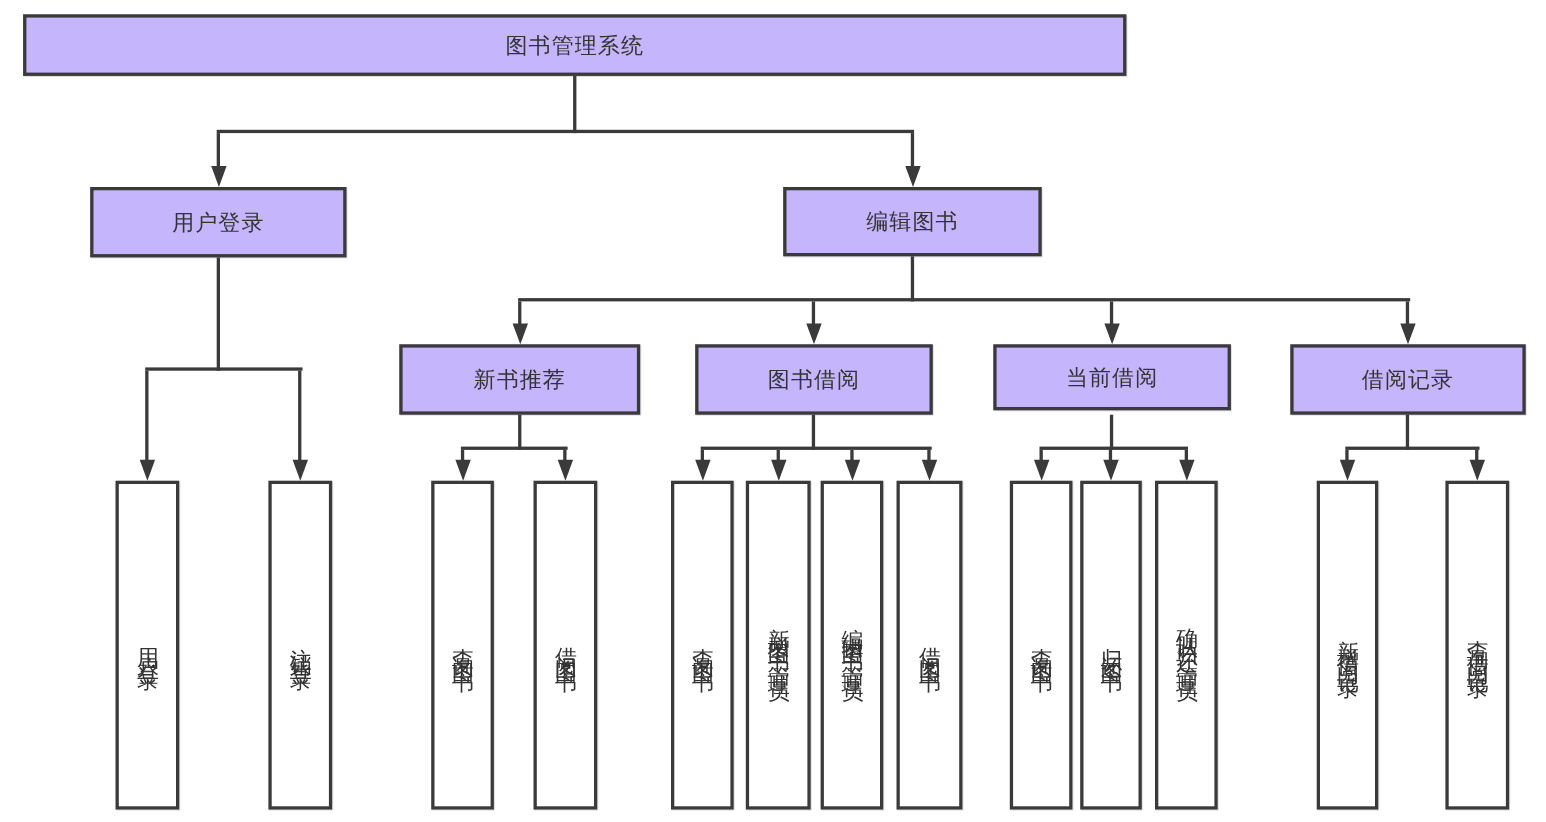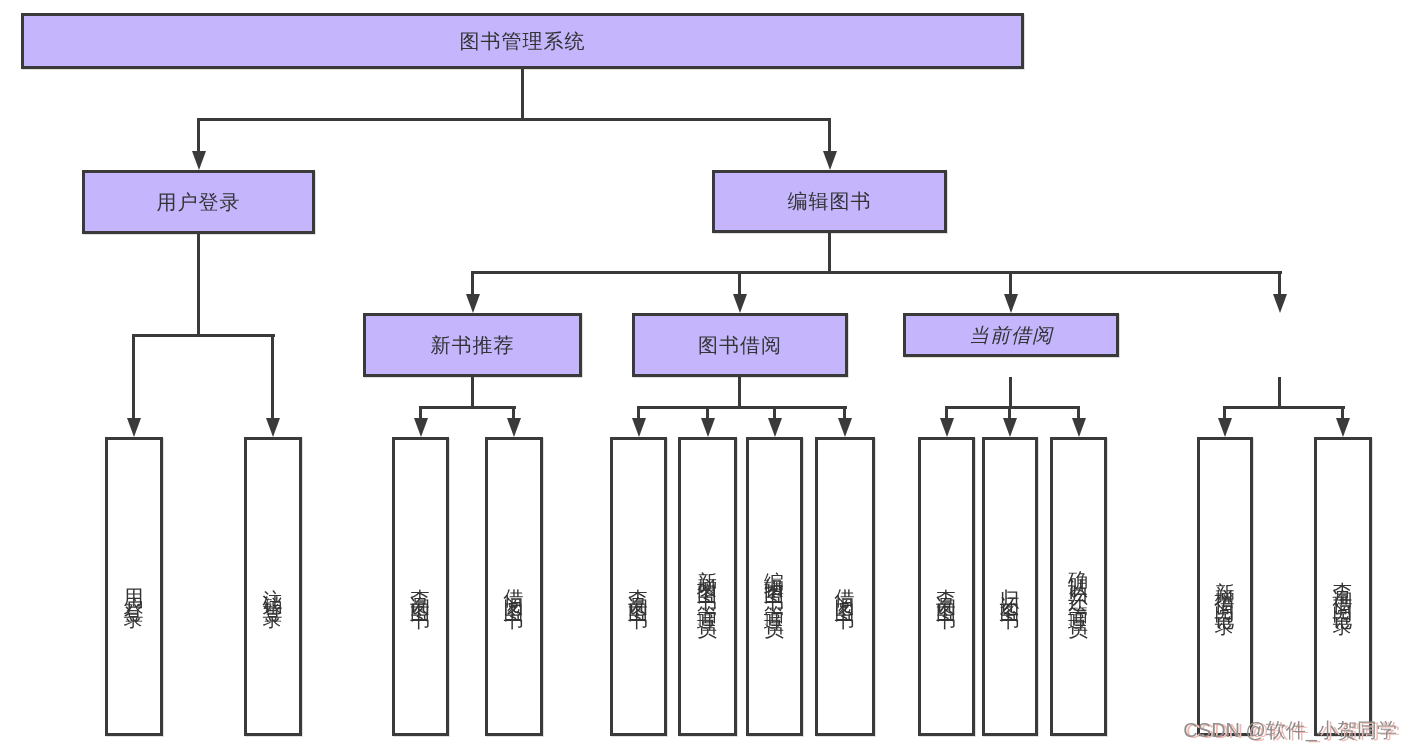--- a/index.html
+++ b/index.html
@@ -103,22 +103,25 @@
   <div class="arrow" style="left:1004px;top:294px;"></div>
   <div class="line" style="left:1278px;top:274px;width:3px;height:24px;"></div>
   <div class="arrow" style="left:1273px;top:294px;"></div>
 
   <div class="hbox" style="left:363px;top:313px;width:219px;height:64px;text-align:center;">
     <span>新书推荐</span>
   </div>
   <div class="hbox" style="left:632px;top:313px;width:216px;height:64px;">
     <span>图书借阅</span>
   </div>
-  <div class="hbox" style="left:903px;top:313px;width:216px;height:44px;font-style:italic;">
+  <div class="hbox" style="left:903px;top:313px;width:216px;height:60px;">
     <span>当前借阅</span>
+  </div>
+  <div class="hbox" style="left:1173px;top:313px;width:214px;height:64px;">
+    <span>借阅记录</span>
   </div>
 
   <div class="line" style="left:471px;top:377px;width:3px;height:32px;"></div>
   <div class="line" style="left:419px;top:406px;width:97px;height:3px;"></div>
   <div class="line" style="left:419px;top:409px;width:3px;height:14px;"></div>
   <div class="arrow" style="left:414px;top:418px;"></div>
   <div class="line" style="left:512px;top:409px;width:3px;height:14px;"></div>
   <div class="arrow" style="left:507px;top:418px;"></div>
 
   <div class="line" style="left:738px;top:377px;width:3px;height:32px;"></div>
@@ -185,15 +188,14 @@
     <span>确认归还（管理员）</span>
   </div>
 
   <div class="vbox" style="left:1197px;top:437px;width:56px;height:299px;">
     <span>新增借阅记录</span>
   </div>
   <div class="vbox" style="left:1314px;top:437px;width:58px;height:299px;">
     <span>查询借阅记录</span>
   </div>
 
-  <div class="watermark">CSDN @软件_小贺同学</div>
 
 </div>
 
 </body></html>

